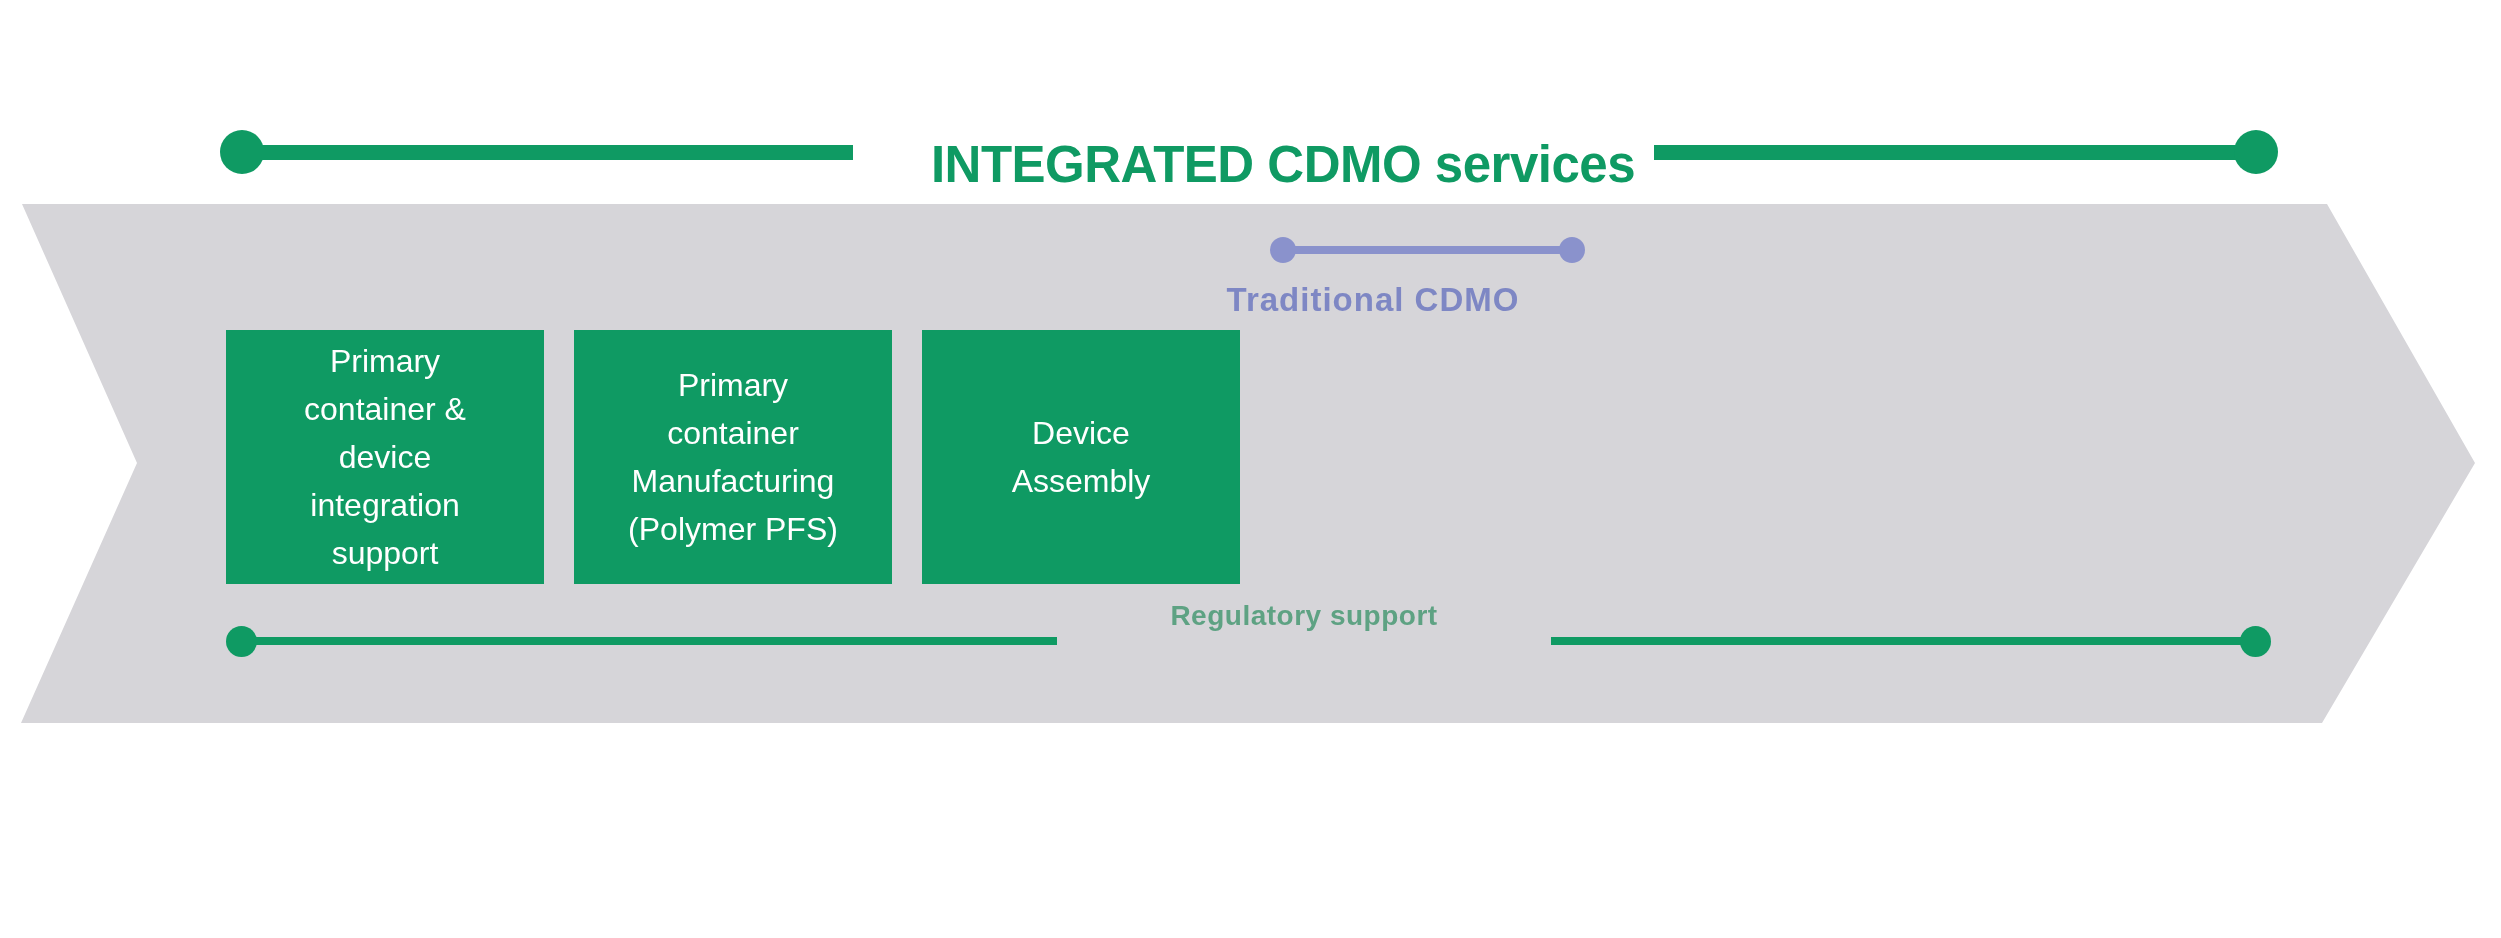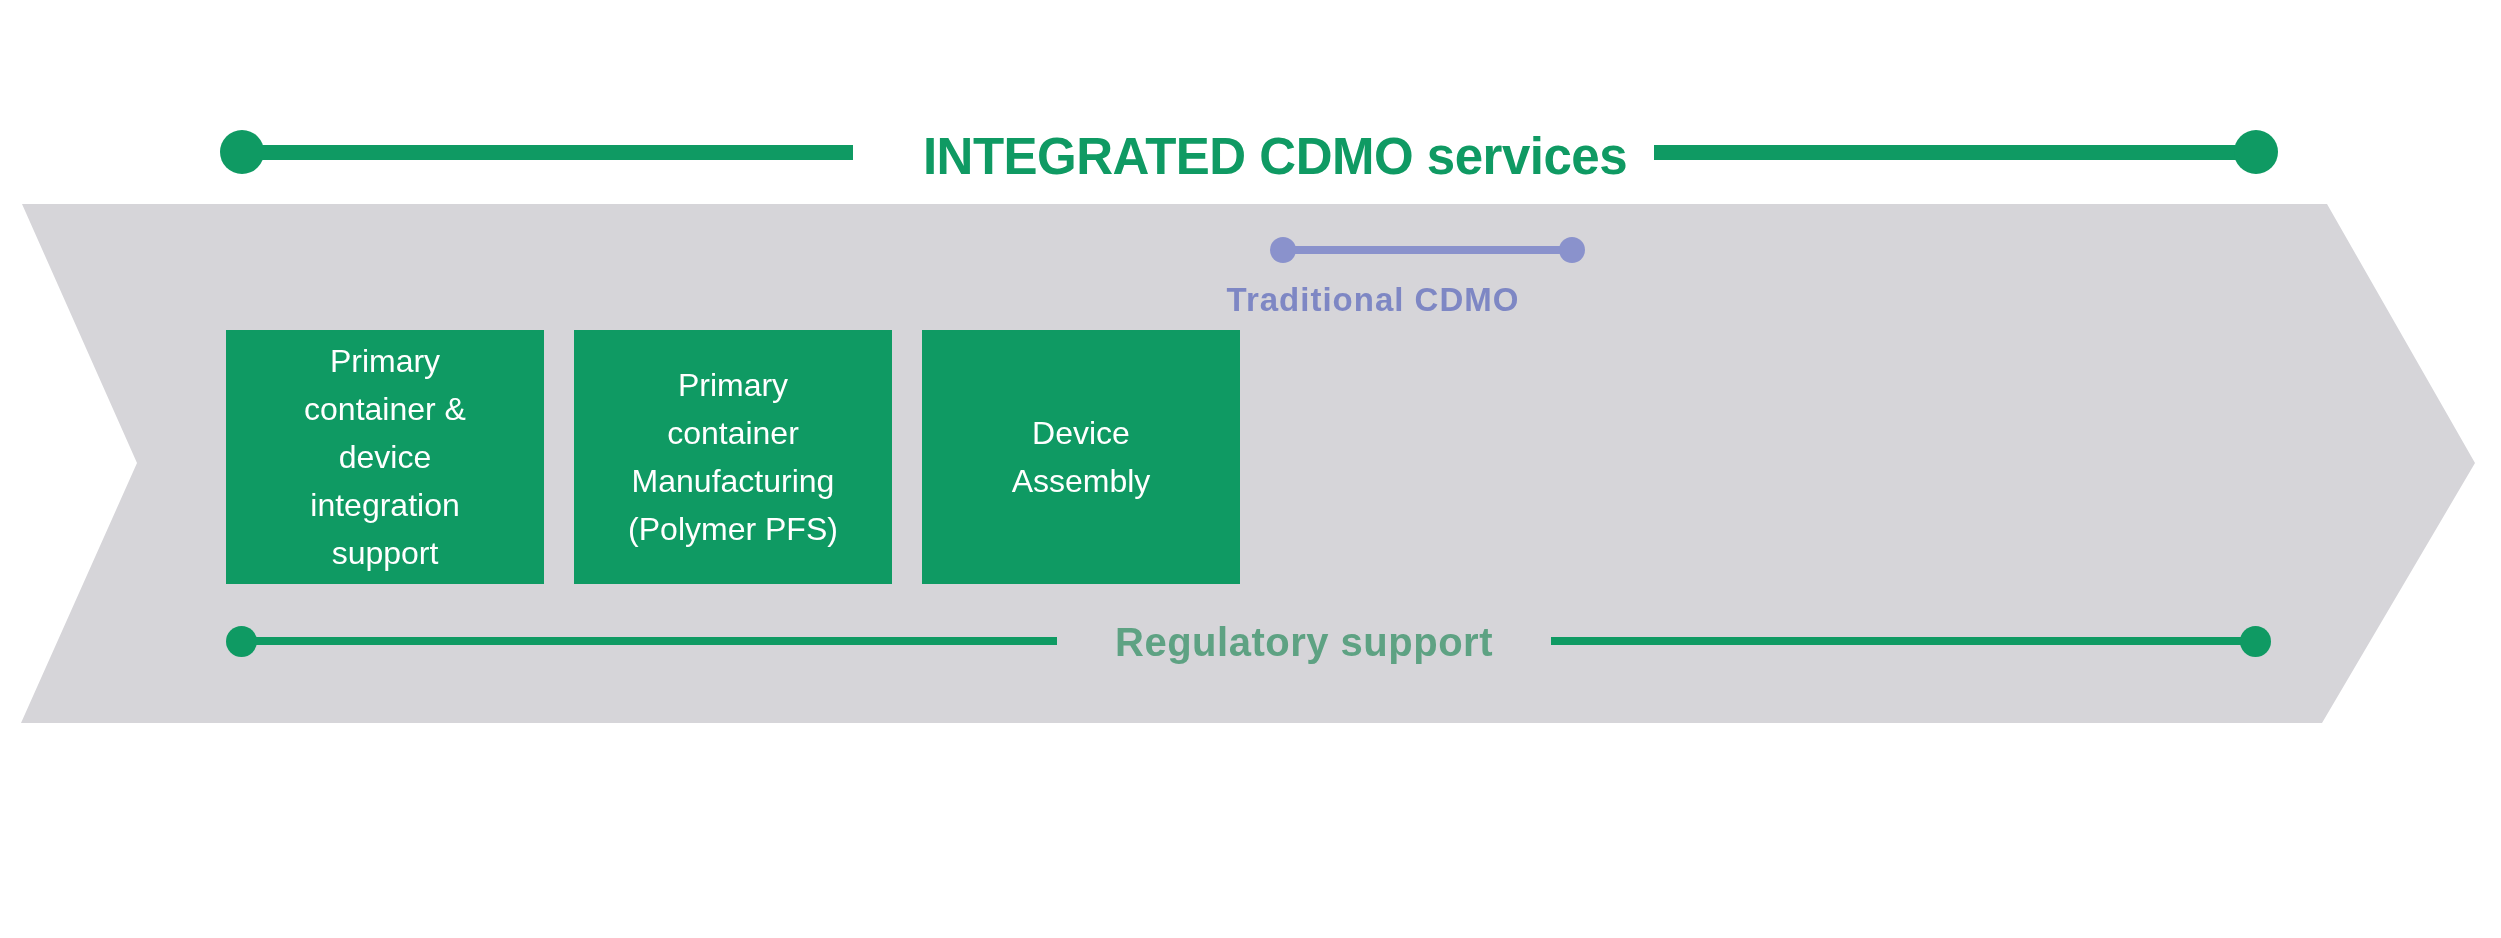--- a/index.html
+++ b/index.html
@@ -28,21 +28,21 @@
   .rule  { position: absolute; background: var(--green); }
 
   
   .title-dot-l  { left: 220px;  top: 130px; width: 44px; height: 44px; }
   .title-dot-r  { left: 2234px; top: 130px; width: 44px; height: 44px; }
   .title-rule-l { left: 242px;  top: 145px; width: 611px; height: 15px; }
   .title-rule-r { left: 1654px; top: 145px; width: 602px; height: 15px; }
   .page-title {
     position: absolute;
     left: 871px; top: 127px; width: 800px;
-    margin: 4px;
+    margin: 12px;
     font-size: 51px;
     line-height: 52px;
     font-weight: bold;
     letter-spacing: -0.5px;
     color: var(--green);
     text-align: center;
     white-space: nowrap;
   }
 
   
@@ -84,22 +84,22 @@
     white-space: pre-line;
   }
 
   
   .reg-dot-l  { left: 226px;  top: 626px; width: 31px; height: 31px; }
   .reg-dot-r  { left: 2240px; top: 626px; width: 31px; height: 31px; }
   .reg-rule-l { left: 241px;  top: 637px; width: 816px; height: 8px; }
   .reg-rule-r { left: 1551px; top: 637px; width: 704px; height: 8px; }
   .reg-label {
     position: absolute;
-    left: 1104px; top: 620px; width: 400px;
-    font-size: 40px;
+    left: 1104px; top: 594px; width: 400px;
+    font-size: 28px;
     line-height: 44px;
     font-weight: bold;
     letter-spacing: 0.5px;
     color: var(--green-soft);
     text-align: center;
     white-space: nowrap;
   }
 </style>
 </head>
 <body>

